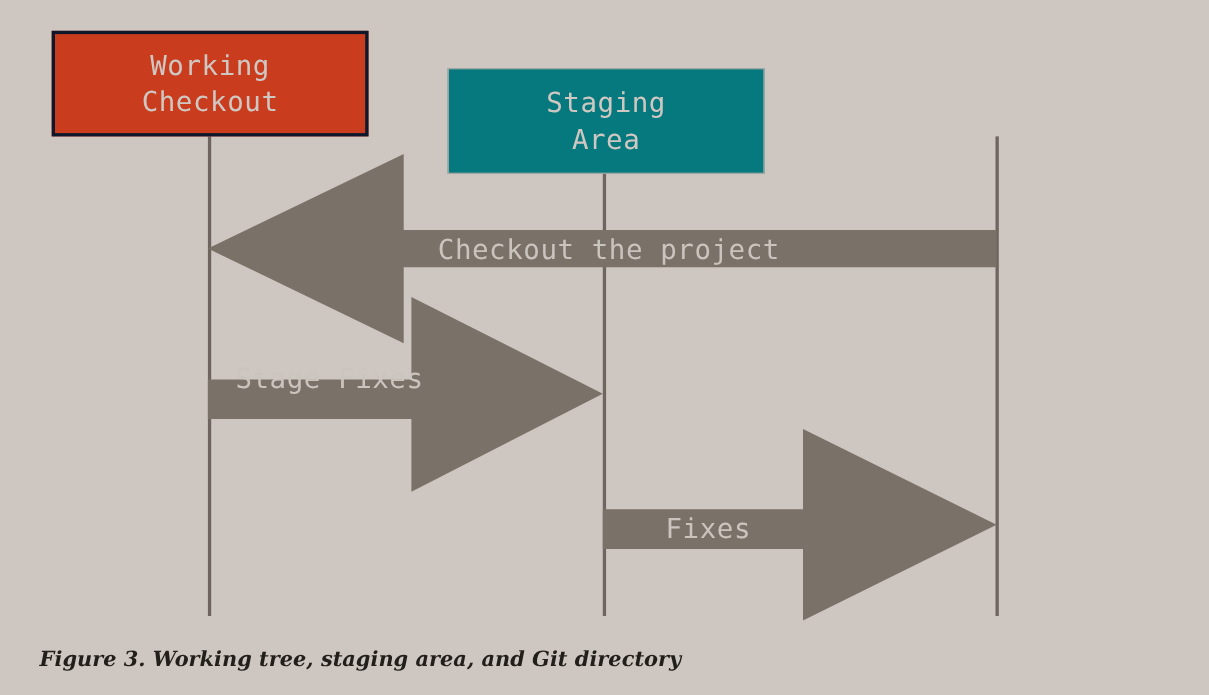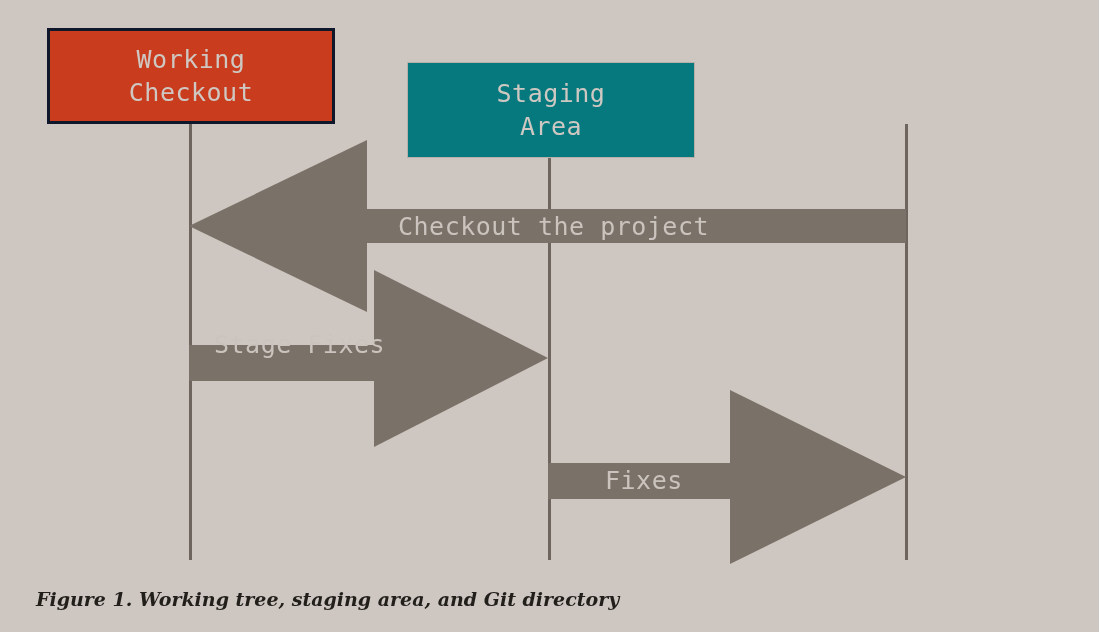--- a/index.html
+++ b/index.html
@@ -155,15 +155,15 @@
     <span>Working</span>
     <span>Checkout</span>
   </div>
 
   <div class="node-box" id="staging-area-box" style="background: rgb(6, 121, 126); color: rgb(207, 200, 194);">
     <span>Staging</span>
     <span>Area</span>
   </div>
 
 
-  <div id="figure-caption">Figure 1. Working tree, staging area, and Git directory</div>
+  <div id="figure-caption">Figure 3. Working tree, staging area, and Git directory</div>
 
 </div>
 
 </body></html>

